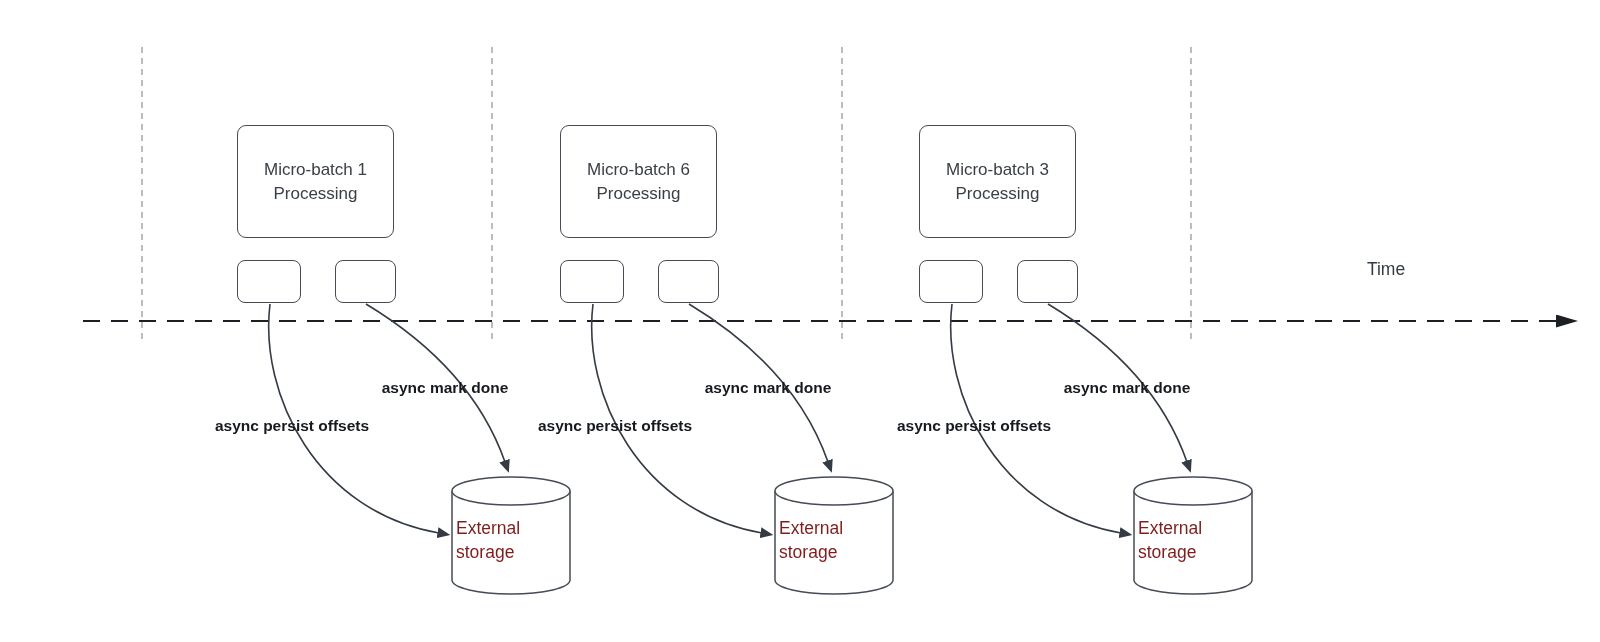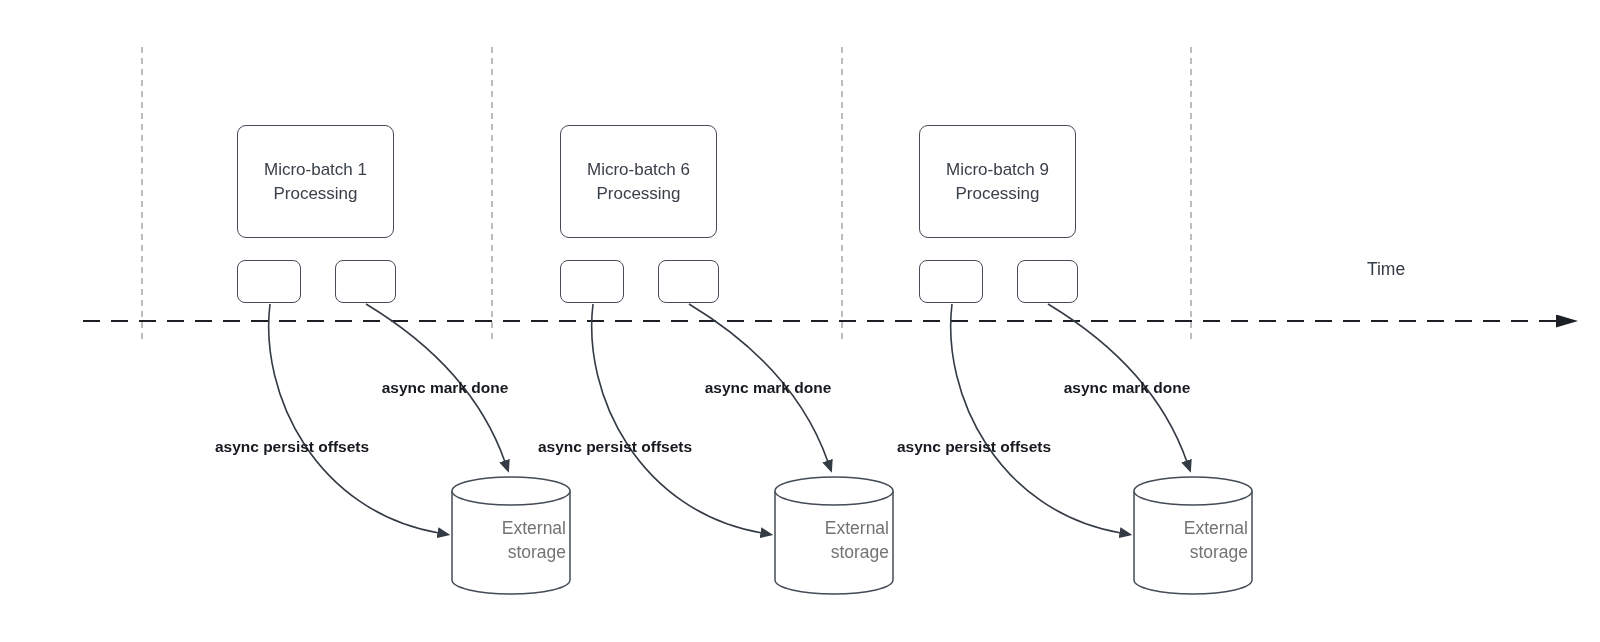--- a/index.html
+++ b/index.html
@@ -59,32 +59,32 @@
   .task-b { left: 98px; width: 61px; }
 
   .arrow-label {
     position: absolute;
     transform: translateX(-50%);
     white-space: nowrap;
     font-size: 15.5px;
     font-weight: 700;
     color: #16191e;
   }
-  .lbl-persist { left: 55px; top: 438px; }
+  .lbl-persist { left: 55px; top: 417px; }
   .lbl-done   { left: 200px; top: 379px; margin-left: 8px; }
 
   .storage-text {
     position: absolute;
     left: 219px;
     top: 516px;
     width: 110px;
-    text-align: right;
+    text-align: left;
     font-size: 17.5px;
     line-height: 24px;
-    color: #737373;
+    color: #7f1d1d;
   }
   .time-label {
     position: absolute;
     left: 1386px;
     top: 259px;
     transform: translateX(-50%);
     font-size: 17.5px;
     color: #353b45;
     white-space: nowrap;
   }
@@ -152,21 +152,21 @@
     </div>
     <div class="task-box task-a"></div>
     <div class="task-box task-b"></div>
     <div class="arrow-label lbl-persist">async persist offsets</div>
     <div class="arrow-label lbl-done">async mark done</div>
     <div class="storage-text">External storage</div>
   </div>
 
   <div class="batch b3">
     <div class="proc-box">
-      <span>Micro-batch 9 Processing</span>
+      <span>Micro-batch 3 Processing</span>
     </div>
     <div class="task-box task-a"></div>
     <div class="task-box task-b"></div>
     <div class="arrow-label lbl-persist">async persist offsets</div>
     <div class="arrow-label lbl-done">async mark done</div>
     <div class="storage-text">External storage</div>
   </div>
 
   <div class="time-label">Time</div>
 

